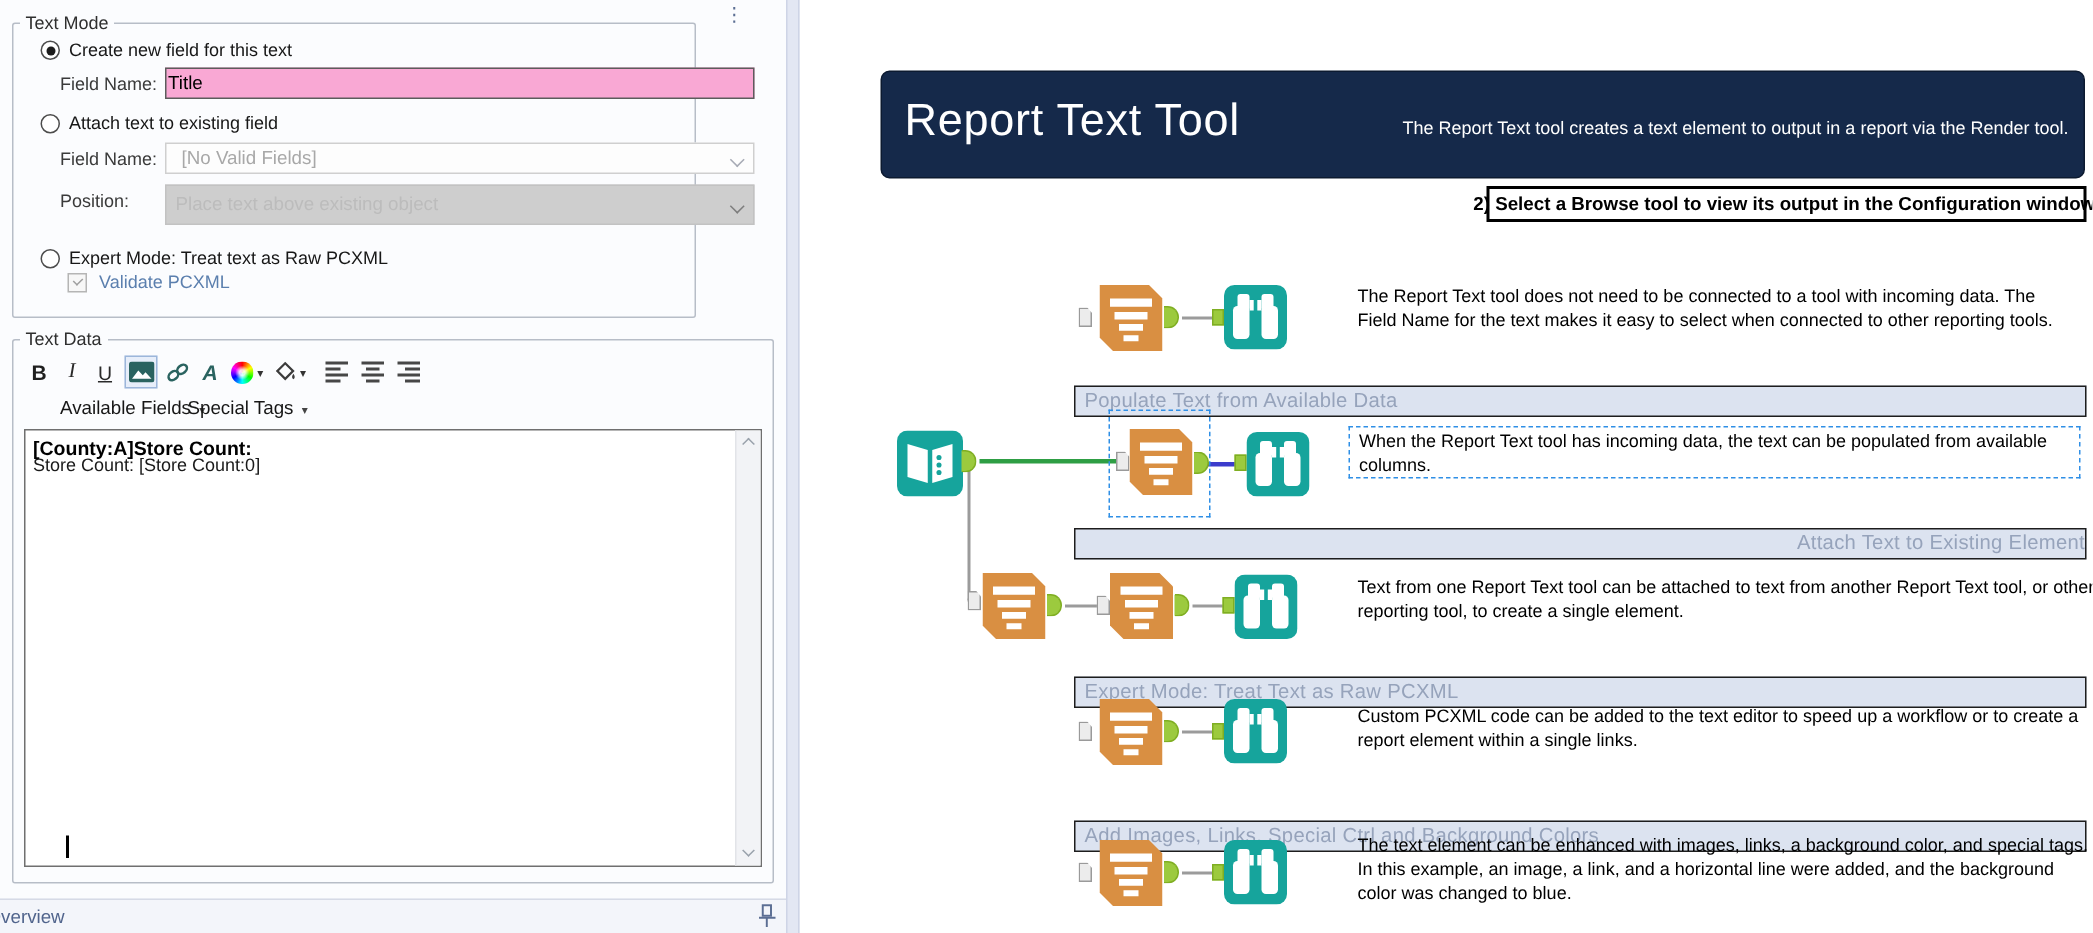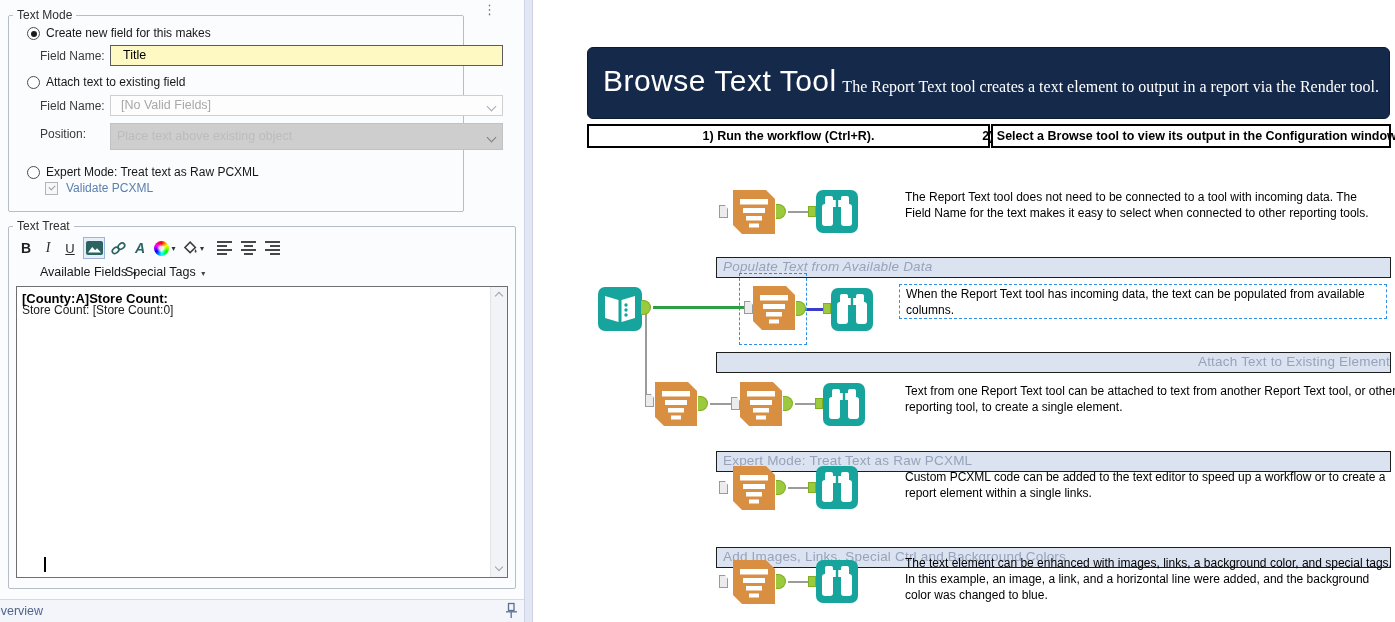--- a/index.html
+++ b/index.html
@@ -12,21 +12,21 @@
 
   fieldset { position:absolute; border:1px solid #b7bdc7; border-radius:2px; }
   legend { font-size:12px; color:#2f2f2f; padding:0 4px; margin-left:4px; }
 
   .lbl { position:absolute; font-size:12px; color:#3a3a3a; white-space:nowrap; }
   .radio { position:absolute; width:13px; height:13px; border:1px solid #4c4c4c; border-radius:50%; background:#fff; }
   .radio.sel::after { content:""; position:absolute; left:2.5px; top:2.5px; width:6px; height:6px; border-radius:50%; background:#1c1c1c; }
   .checkbox { position:absolute; width:13px; height:13px; border:1px solid #b5b5b5; background:#f7f7f7; }
   .checkbox .tick { position:absolute; left:2.5px; top:2px; width:6px; height:4px; border-left:1.6px solid #9f9f9f; border-bottom:1.6px solid #9f9f9f; transform:rotate(-45deg); }
 
-  .textinput { position:absolute; background:#fef9c3; border:1px solid #5c5c5c; font-size:12.5px; color:#000; padding:2px 12px; }
+  .textinput { position:absolute; background:#f9a8d4; border:1px solid #5c5c5c; font-size:12.5px; color:#000; padding:2px 1px; }
   .combo { position:absolute; font-size:12.5px; padding:2px 6px; }
   .combo .chev { position:absolute; right:7px; top:7px; width:7px; height:7px; border-right:1.5px solid #a7abb5; border-bottom:1.5px solid #a7abb5; transform:rotate(45deg); }
   .combo1 { background:#fdfdfd; border:1px solid #cfcfcf; color:#a8a8a8; }
   .combo2 { background:#cecece; border:1px solid #c2c2c2; color:#bcbcbc; }
   .combo2 .chev { border-color:#7e7e7e; top:10px; }
 
   
   .tbtn { position:absolute; top:0; height:22px; display:flex; align-items:center; justify-content:center; border:1px solid transparent; }
   .tbtn.pressed { background:#e7eefa; border:1px solid #9cb6da; }
   .glyph-b { font-weight:bold; font-size:14px; color:#1f1f1f; }
@@ -54,21 +54,21 @@
   #editor-caret { position:absolute; left:27px; bottom:5px; width:2px; height:15px; background:#000; }
 
   
   #bottom-bar { position:absolute; left:0; top:599px; width:524px; height:23px; background:#f3f5fa; border-top:1px solid #d6dae6; overflow:hidden; }
   #bottom-bar .title { position:absolute; left:-9px; top:4px; font-size:12.5px; color:#50648c; }
   #bottom-dots { position:absolute; left:483px; top:2px; font-size:13px; color:#5b6e93; }
 
   
   #wf-header { position:absolute; left:587px; top:47px; width:803px; height:72px; background:#15294a; border:1px solid #0c1a30; border-radius:6px; }
   #wf-title { position:absolute; left:15px; top:16px; font-size:30px; font-weight:300; color:#fff; letter-spacing:.5px; }
-  #wf-subtitle { position:absolute; right:10px; top:30px; font-size:16px; color:#fff; white-space:nowrap;font-family:Liberation Serif, serif; }
+  #wf-subtitle { position:absolute; right:10px; top:30px; font-size:12px; color:#fff; white-space:nowrap; }
 
   .instruction { position:absolute; top:124px; height:24px; background:#fff; border:2px solid #000;
     font-size:12.5px; font-weight:bold; color:#000; display:flex; align-items:center; justify-content:center; white-space:nowrap; }
 
   .section-bar { position:absolute; left:716px; width:675px; height:21px; background:#dce3f0; border:1px solid #1d1d1d;
     font-size:13.5px; font-weight:300; color:#96a3bb; padding-left:6px; line-height:18px; letter-spacing:.2px; }
 
   .comment { position:absolute; font-size:12px; color:#000; line-height:1.32; }
   .comment.selected { border:1px dashed #2f8fe6; padding:2px 6px; background:#fff; }
 
@@ -84,21 +84,21 @@
 <body>
 
 <div id="screen">
 
   <div id="left-panel">
 
     <fieldset style="left:8px; top:8px; width:456px; height:204px;">
       <legend>Text Mode</legend>
     </fieldset>
     <span class="radio sel" style="left:27px; top:27px;"></span>
-    <span class="lbl" style="left:46px; top:26px; color:#171717;">Create new field for this makes</span>
+    <span class="lbl" style="left:46px; top:26px; color:#171717;">Create new field for this text</span>
     <span class="lbl" style="left:40px; top:49px;">Field Name:</span>
     <div class="textinput" style="left:110px; top:45px; width:393px; height:21px;">Title</div>
 
     <span class="radio" style="left:27px; top:76px;"></span>
     <span class="lbl" style="left:46px; top:75px; color:#171717;">Attach text to existing field</span>
     <span class="lbl" style="left:40px; top:99px;">Field Name:</span>
     <div class="combo combo1" style="left:110px; top:95px; width:393px; height:21px;padding-left:10px;">
       <span>[No Valid Fields]</span>
       <span class="chev"></span>
     </div>
@@ -109,21 +109,21 @@
     </div>
 
     <span class="radio" style="left:27px; top:166px;"></span>
     <span class="lbl" style="left:46px; top:165px; color:#171717;">Expert Mode: Treat text as Raw PCXML</span>
     <span class="checkbox" style="left:45px; top:182px;">
         <span class="tick"></span>
       </span>
     <span class="lbl" style="left:66px; top:181px; color:#5b7fae;">Validate PCXML</span>
 
     <fieldset style="left:8px; top:219px; width:508px; height:370px;">
-      <legend>Text Treat</legend>
+      <legend>Text Data</legend>
     </fieldset>
 
     <div style="position:absolute; left:0; top:237px; width:524px; height:22px;">
       <div class="tbtn" style="left:16px; width:20px;">
           <span class="glyph-b">B</span>
         </div>
       <div class="tbtn" style="left:38px; width:20px;">
           <span class="glyph-i">I</span>
         </div>
       <div class="tbtn" style="left:60px; width:20px;">
@@ -209,28 +209,27 @@
         <rect x="4.5" y="1.5" width="5.5" height="7"></rect>
           <line x1="2" y1="9.8" x2="13" y2="9.8"></line>
           <line x1="7.2" y1="10" x2="7.2" y2="16"></line>
       </g>
     </svg>
   </div>
 
   <div id="panel-divider"></div>
 
   <div id="wf-header">
-    <div id="wf-title">Browse Text Tool</div>
+    <div id="wf-title">Report Text Tool</div>
     <div id="wf-subtitle">The Report Text tool creates a text element to output in a report via the Render tool.</div>
   </div>
 
-  <div class="instruction" style="left:587px; width:403px;">1) Run the workflow (Ctrl+R).</div>
   <div class="instruction" style="left:991px; width:400px;">2) Select a Browse tool to view its output in the Configuration window.</div>
 
-  <div class="section-bar" style="top:257px;font-style:italic;">Populate Text from Available Data</div>
+  <div class="section-bar" style="top:257px;">Populate Text from Available Data</div>
   <div class="section-bar" style="top:352px;text-align:right;">Attach Text to Existing Element</div>
   <div class="section-bar" style="top:451px;">Expert Mode: Treat Text as Raw PCXML</div>
   <div class="section-bar" style="top:547px;">Add Images, Links, Special Ctrl and Background Colors</div>
 
   <div class="comment" style="left:905px; top:190px; width:468px;">The Report Text tool does not need to be connected to a tool with incoming data. The Field Name for the text makes it easy to select when connected to other reporting tools.</div>
   <div class="comment selected" style="left:899px; top:284px; width:488px; height:35px;">When the Report Text tool has incoming data, the text can be populated from available columns.</div>
   <div class="comment" style="left:905px; top:384px; width:494px;">Text from one Report Text tool can be attached to text from another Report Text tool, or other reporting tool, to create a single element.</div>
   <div class="comment" style="left:905px; top:470px; width:488px;">Custom PCXML code can be added to the text editor to speed up a workflow or to create a report element within a single links.</div>
   <div class="comment" style="left:905px; top:556px; width:490px;">The text element can be enhanced with images, links, a background color, and special tags. In this example, an image, a link, and a horizontal line were added, and the background color was changed to blue.</div>
 

